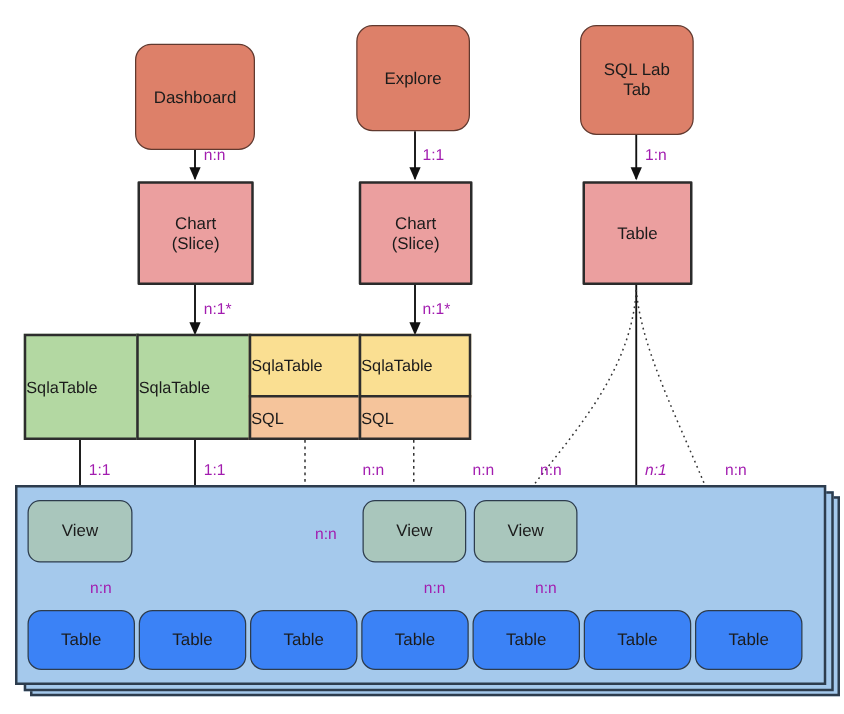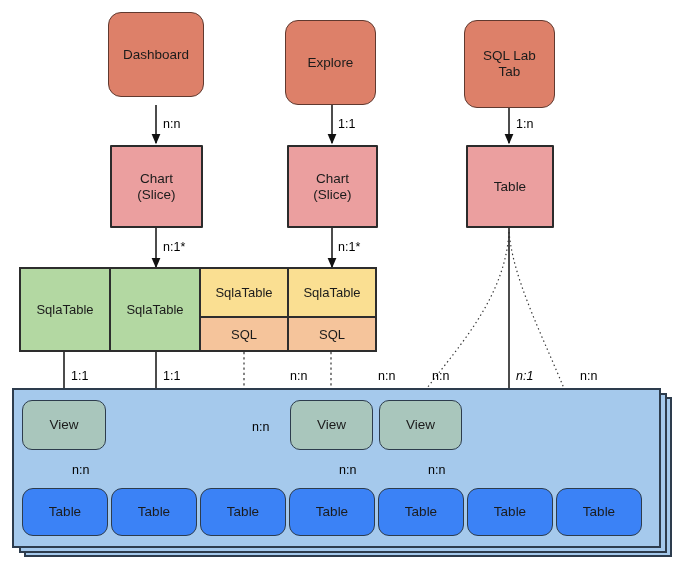--- a/index.html
+++ b/index.html
@@ -59,21 +59,21 @@
   }
 
   
   .band {
     position: absolute;
     z-index: 3;
     box-sizing: border-box;
     border: 2px solid #2d2d2d;
     display: flex;
     align-items: center;
-    justify-content: center;
+    justify-content: flex-start;
     font-size: 13px;
     color: #1b1b1b;
   }
   .band.green   { background: #b3d8a2; }
   .band.yellow  { background: #fadf92; }
   .band.orange  { background: #f5c49b; }
 
   
   .stack-shadow {
     position: absolute;
@@ -103,21 +103,21 @@
     border: 1.7px solid #2d3c4d;
     border-radius: 11px;
     font-size: 13.5px;
     z-index: 4;
   }
 
   
   .elabel {
     position: absolute;
     font-size: 12.5px;
-    color: #000000;
+    color: #a21caf;
     white-space: nowrap;
     z-index: 5;
     pointer-events: none;
   }
 </style>
 </head>
 <body>
 
 <div id="canvas">
 
@@ -164,21 +164,21 @@
     </g>
 
     <g stroke="#333333" stroke-width="1.2" fill="none" stroke-dasharray="1.4,3">
 
       <path d="M509,232 C505,300 455,350 421,396" marker-end="url(#arrowd)"></path>
 
       <path d="M509,232 C515,300 570,380 598,485" marker-end="url(#arrowd)"></path>
     </g>
   </svg>
 
-  <div class="node n-top" style="left:108px; top:12px; width:96px; height:85px;">
+  <div class="node n-top" style="left:108px; top:35px; width:96px; height:85px;">
     <span class="small">Dashboard</span>
   </div>
 
   <div class="node n-top" style="left:285px; top:20px; width:91px; height:85px;">
     <span>Explore</span>
   </div>
 
   <div class="node n-top" style="left:464px; top:20px; width:91px; height:88px;">
     <span>SQL Lab
 Tab</span>

